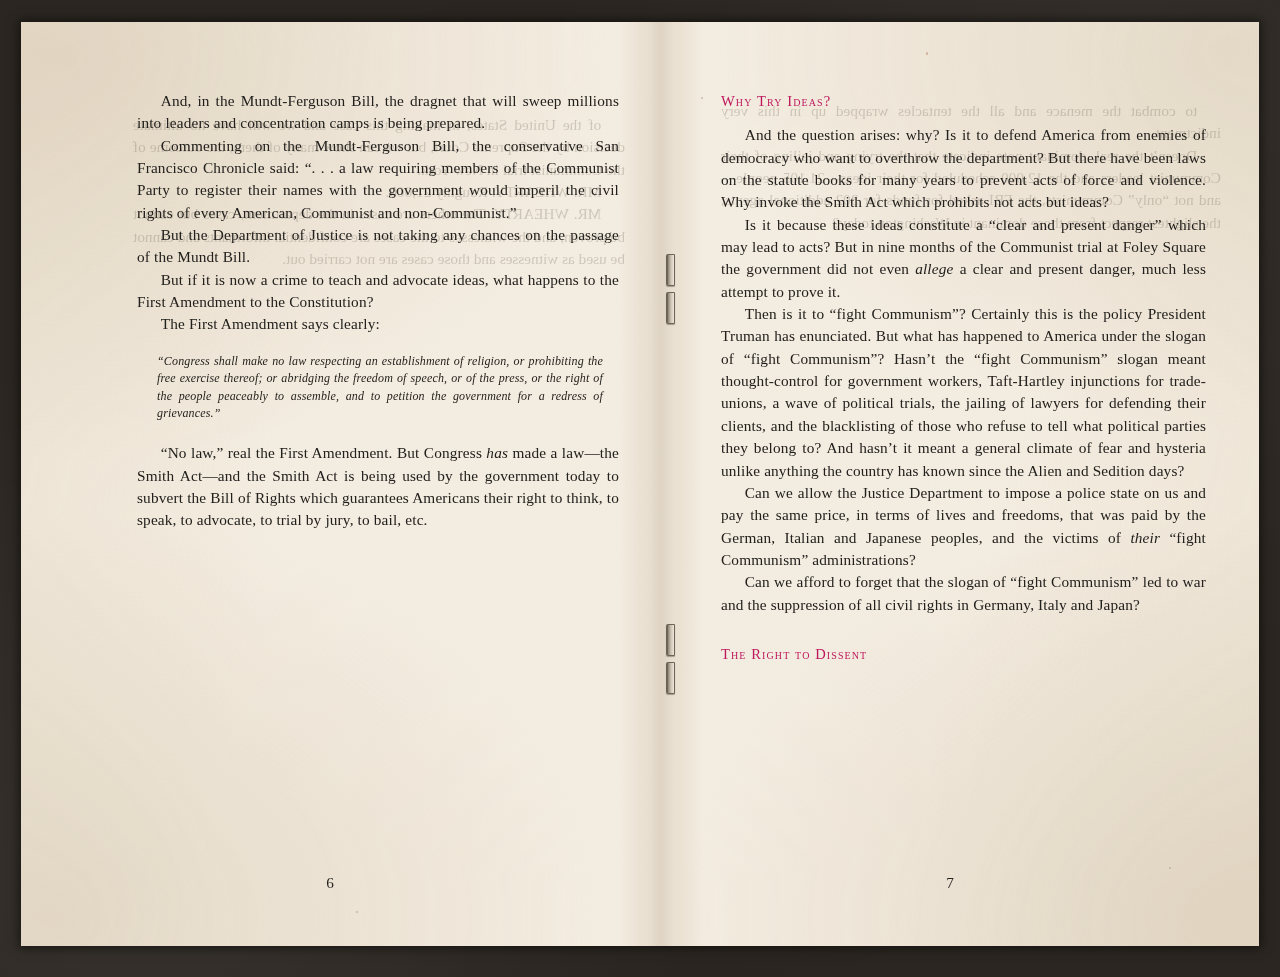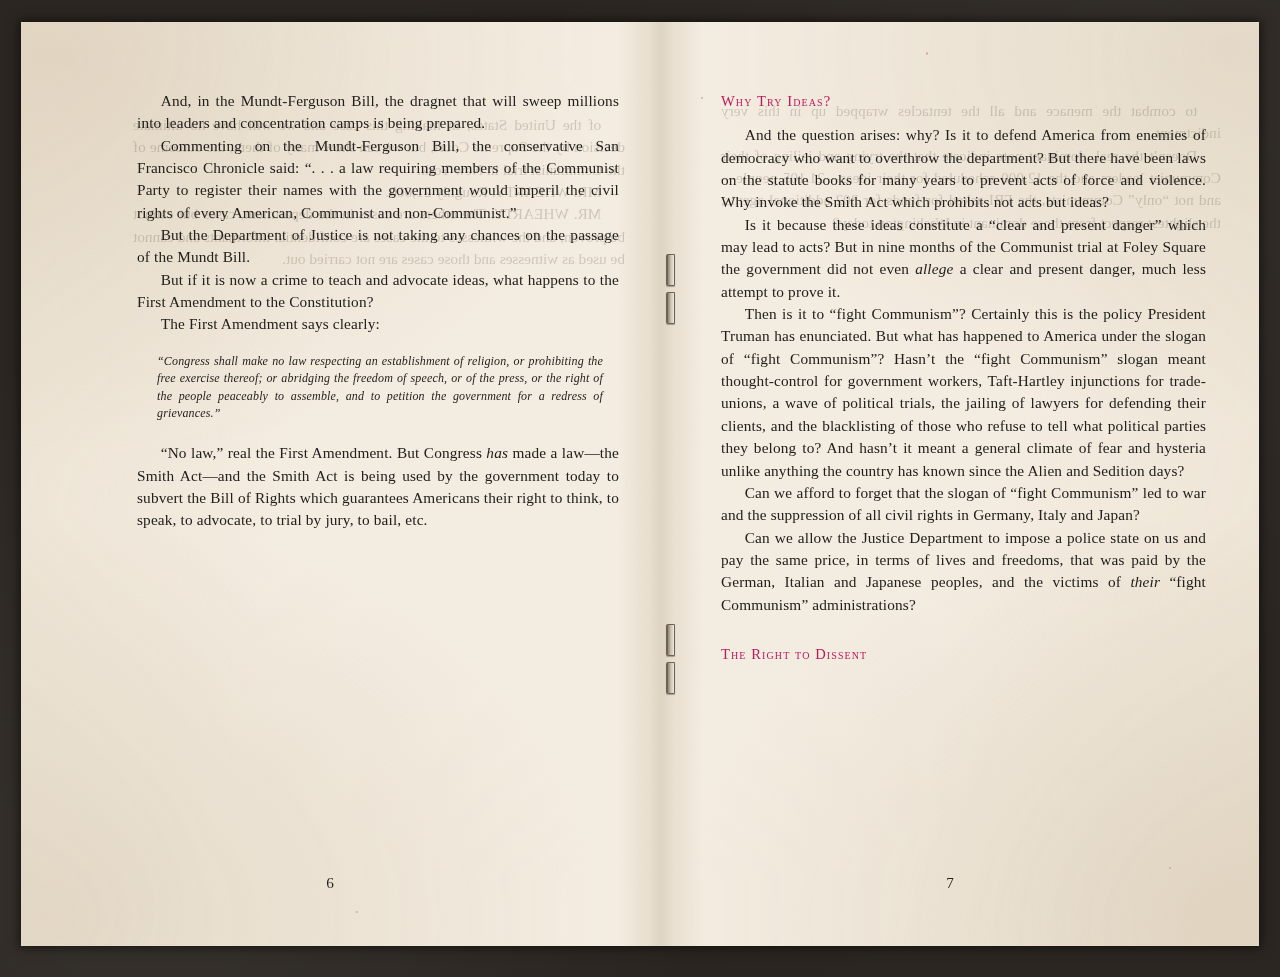--- a/index.html
+++ b/index.html
@@ -238,23 +238,23 @@
     <div class="page page-right">
       <div class="textblock textblock-right">
 
         <h2 class="section-head">Why Try Ideas?</h2>
 
         <p>And the question arises: why? Is it to defend America from enemies of democracy who want to overthrow the department? But there have been laws on the statute books for many years to prevent acts of force and violence. Why invoke the Smith Act which prohibits not acts but ideas?</p>
 
         <p><span>Is it because these ideas constitute a “clear and present danger” which may lead to acts? But in nine months of the Communist trial at Foley Square the government did not even </span><em>allege</em><span> a clear and present danger, much less attempt to prove it.</span></p>
 
         <p>Then is it to “fight Communism”? Certainly this is the policy President Truman has enunciated. But what has happened to America under the slogan of “fight Communism”? Hasn’t the “fight Communism” slogan meant thought-control for government workers, Taft-Hartley injunctions for trade-unions, a wave of political trials, the jailing of lawyers for defending their clients, and the blacklisting of those who refuse to tell what political parties they belong to? And hasn’t it meant a general climate of fear and hysteria unlike anything the country has known since the Alien and Sedition days?</p>
+        <p><span>Can we allow the Justice Department to impose a police state on us and pay the same price, in terms of lives and freedoms, that was paid by the German, Italian and Japanese peoples, and the victims of </span><em>their</em><span> “fight Communism” administrations?</span></p>
+
         <p>Can we afford to forget that the slogan of “fight Communism” led to war and the suppression of all civil rights in Germany, Italy and Japan?</p>
-
-        <p><span>Can we allow the Justice Department to impose a police state on us and pay the same price, in terms of lives and freedoms, that was paid by the German, Italian and Japanese peoples, and the victims of </span><em>their</em><span> “fight Communism” administrations?</span></p>
 
         <h2 class="section-head spaced-above">The Right to Dissent</h2>
 
       </div>
 
       <div class="folio folio-right">7</div>
     </div>
 
     <div class="staple staple-top">
       <div class="leg a"></div>

